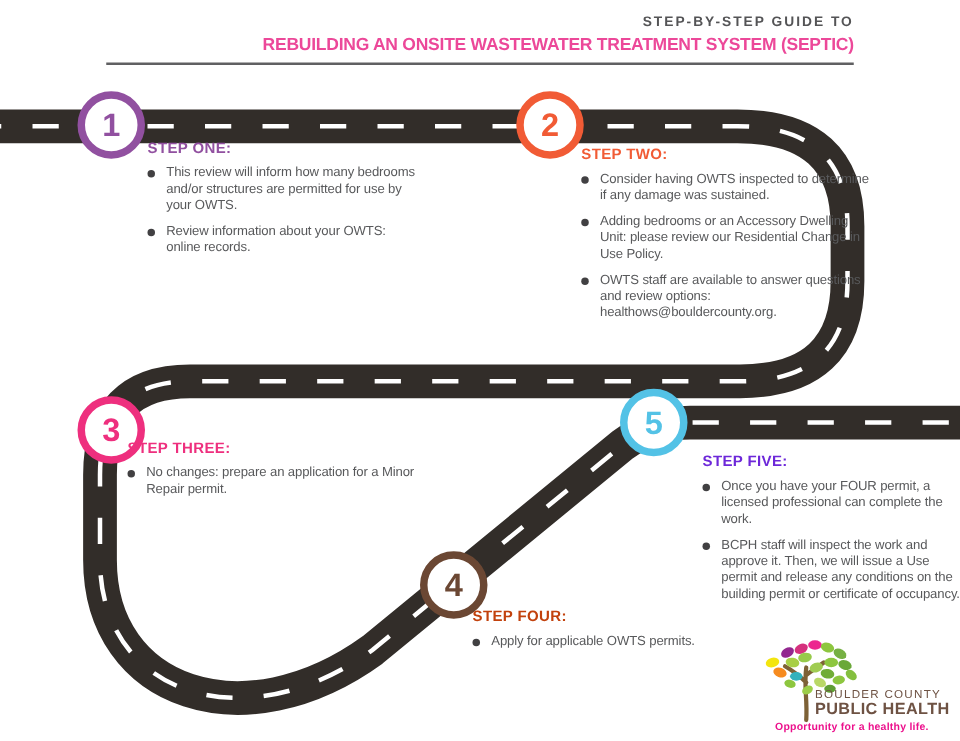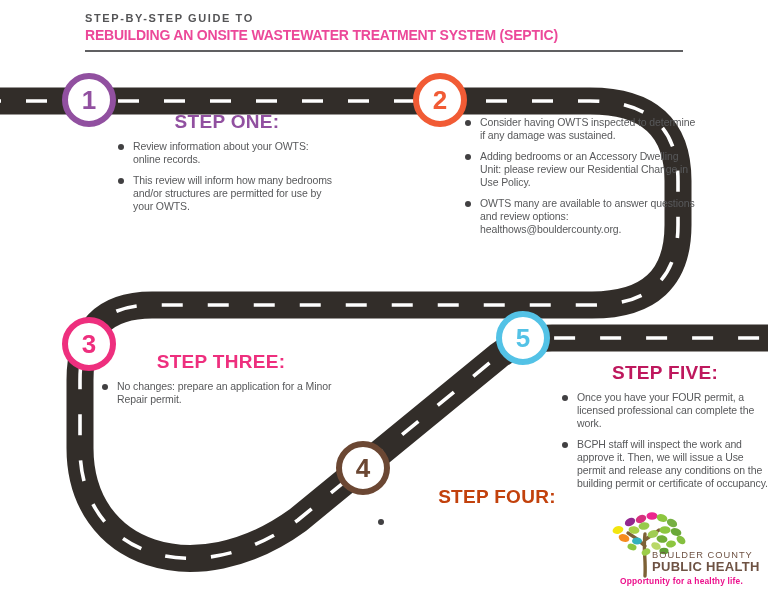--- a/index.html
+++ b/index.html
@@ -4,21 +4,21 @@
 <style>
   html,body { margin:0; padding:0; background:#fff; }
   .canvas {
     position:relative; width:768px; height:593px; background:#ffffff;
     overflow:hidden; font-family:"Liberation Sans", sans-serif;
     --road-color:#322d29; --dash-color:#ffffff;
   }
   
   .header {
     position:absolute; top:12px; left:50%; transform:translateX(-50%);
-    width:598px; text-align:left; border-bottom:2px solid #606062;
+    width:598px; text-align:right; border-bottom:2px solid #606062;
     padding-bottom:7px;
   }
   .kicker {
     font-size:11px; font-weight:700; letter-spacing:1.6px; color:#545456;
     margin:0 0 3px 0;
   }
   .title {
     font-size:14px; font-weight:700; color:#ec4899; letter-spacing:-0.2px;
     margin:0; white-space:nowrap;
   }
@@ -31,21 +31,21 @@
   .step-circle {
     position:absolute; width:54px; height:54px; box-sizing:border-box;
     background:#fff; border:6px solid #888; border-radius:50%;
     display:flex; align-items:center; justify-content:center;
     transform:translate(-50%,-50%); font-weight:700; font-size:26px;
     line-height:1;
   }
   
   .step { position:absolute; }
   .step h2 {
-    margin:0 0 7px 0; font-size:19px; font-weight:700; letter-spacing:0.3px;text-align:center;
+    margin:0 0 7px 0; font-size:12px; font-weight:700; letter-spacing:0.3px;
   }
   ul.bullets { list-style:none; margin:0; padding:0; }
   ul.bullets li {
     display:flex; gap:9px; margin:0 0 8px 0;
     font-size:10.5px; line-height:13px; letter-spacing:-0.1px; color:#58595b;
   }
   ul.bullets .dot {
     width:6px; height:6px; border-radius:50%; background:#414042;
     margin-top:3.5px; flex-shrink:0;
   }
@@ -85,67 +85,69 @@
   </div>
   <div class="step-circle" style="left: 523px; top: 338px; border-color: rgb(83, 194, 230); color: rgb(83, 194, 230);">
     <span>5</span>
   </div>
 
   <div class="step" style="left:118px;top:111px;width:218px">
     <h2 style="color: rgb(145, 80, 160);">STEP ONE:</h2>
     <ul class="bullets">
         <li>
           <span class="dot"></span>
-          <span>Review information about your OWTS: online records.</span>
+          <span>This review will inform how many bedrooms and/or structures are permitted for use by your OWTS.</span>
         </li>
         <li>
           <span class="dot"></span>
-          <span>This review will inform how many bedrooms and/or structures are permitted for use by your OWTS.</span>
+          <span>Review information about your OWTS: online records.</span>
         </li>
       </ul>
   </div>
 
   <div class="step" style="left:465px;top:116px;width:232px">
+    <h2 style="color: rgb(241, 91, 53);">STEP TWO:</h2>
     <ul class="bullets">
         <li>
           <span class="dot"></span>
           <span>Consider having OWTS inspected to determine if any damage was sustained.</span>
         </li>
         <li>
           <span class="dot"></span>
           <span>Adding bedrooms or an Accessory Dwelling Unit: please review our Residential Change in Use Policy.</span>
         </li>
         <li>
           <span class="dot"></span>
-          <span>OWTS many are available to answer questions and review options: healthows@bouldercounty.org.</span>
+          <span>OWTS staff are available to answer questions and review options: healthows@bouldercounty.org.</span>
         </li>
       </ul>
   </div>
 
   <div class="step" style="left:102px;top:351px;width:238px">
     <h2 style="color: rgb(238, 47, 126);">STEP THREE:</h2>
     <ul class="bullets">
         <li>
           <span class="dot"></span>
           <span>No changes: prepare an application for a Minor Repair permit.</span>
         </li>
       </ul>
   </div>
 
   <div class="step" style="left:378px;top:486px;width:238px">
     <h2 style="color: #c2410c;">STEP FOUR:</h2>
     <ul class="bullets">
         <li>
           <span class="dot"></span>
+          <span>Apply for applicable OWTS permits.</span>
         </li>
       </ul>
   </div>
 
   <div class="step" style="left:562px;top:362px;width:206px">
-    <h2 style="color: #be185d;">STEP FIVE:</h2>
+    <h2 style="color: #6d28d9;">STEP FIVE:</h2>
     <ul class="bullets">
         <li>
           <span class="dot"></span>
           <span>Once you have your FOUR permit, a licensed professional can complete the work.</span>
         </li>
         <li>
           <span class="dot"></span>
           <span>BCPH staff will inspect the work and approve it. Then, we will issue a Use permit and release any conditions on the building permit or certificate of occupancy.</span>
         </li>
       </ul>

